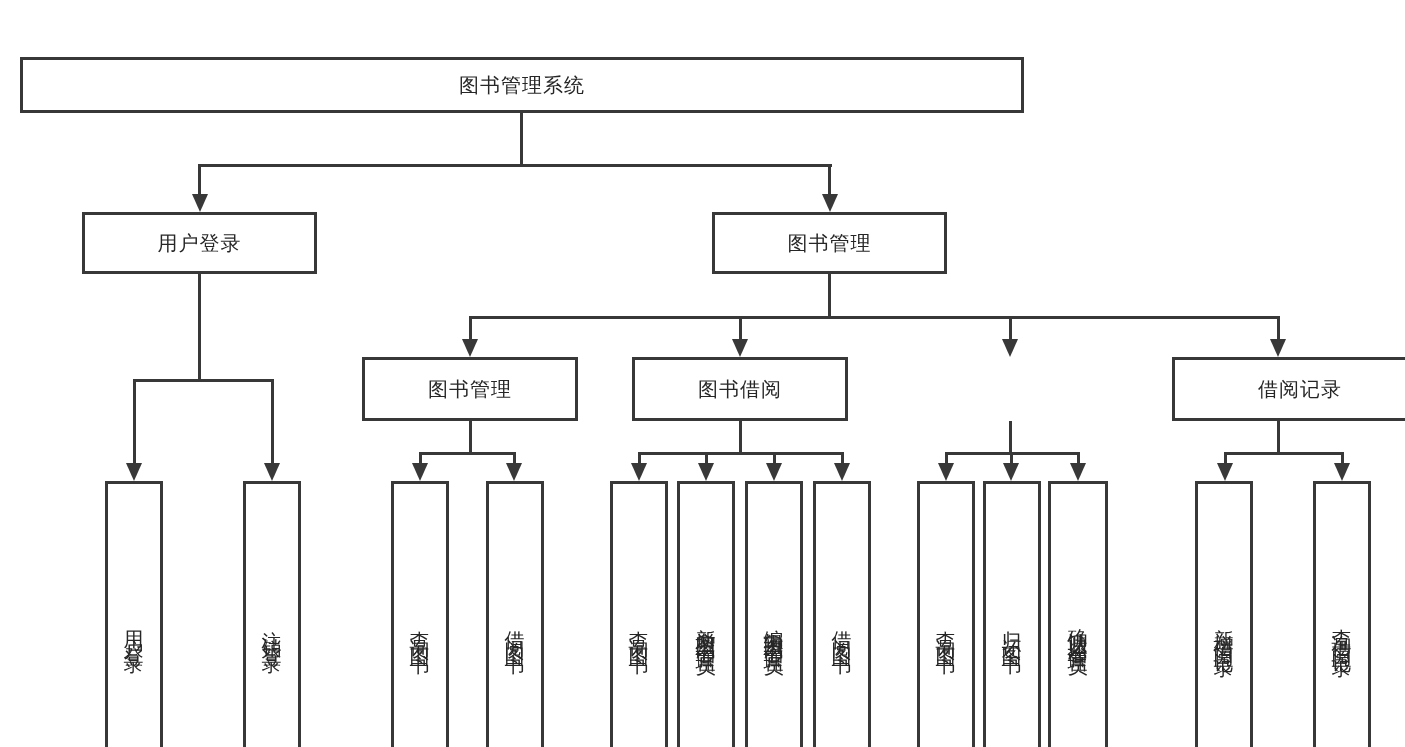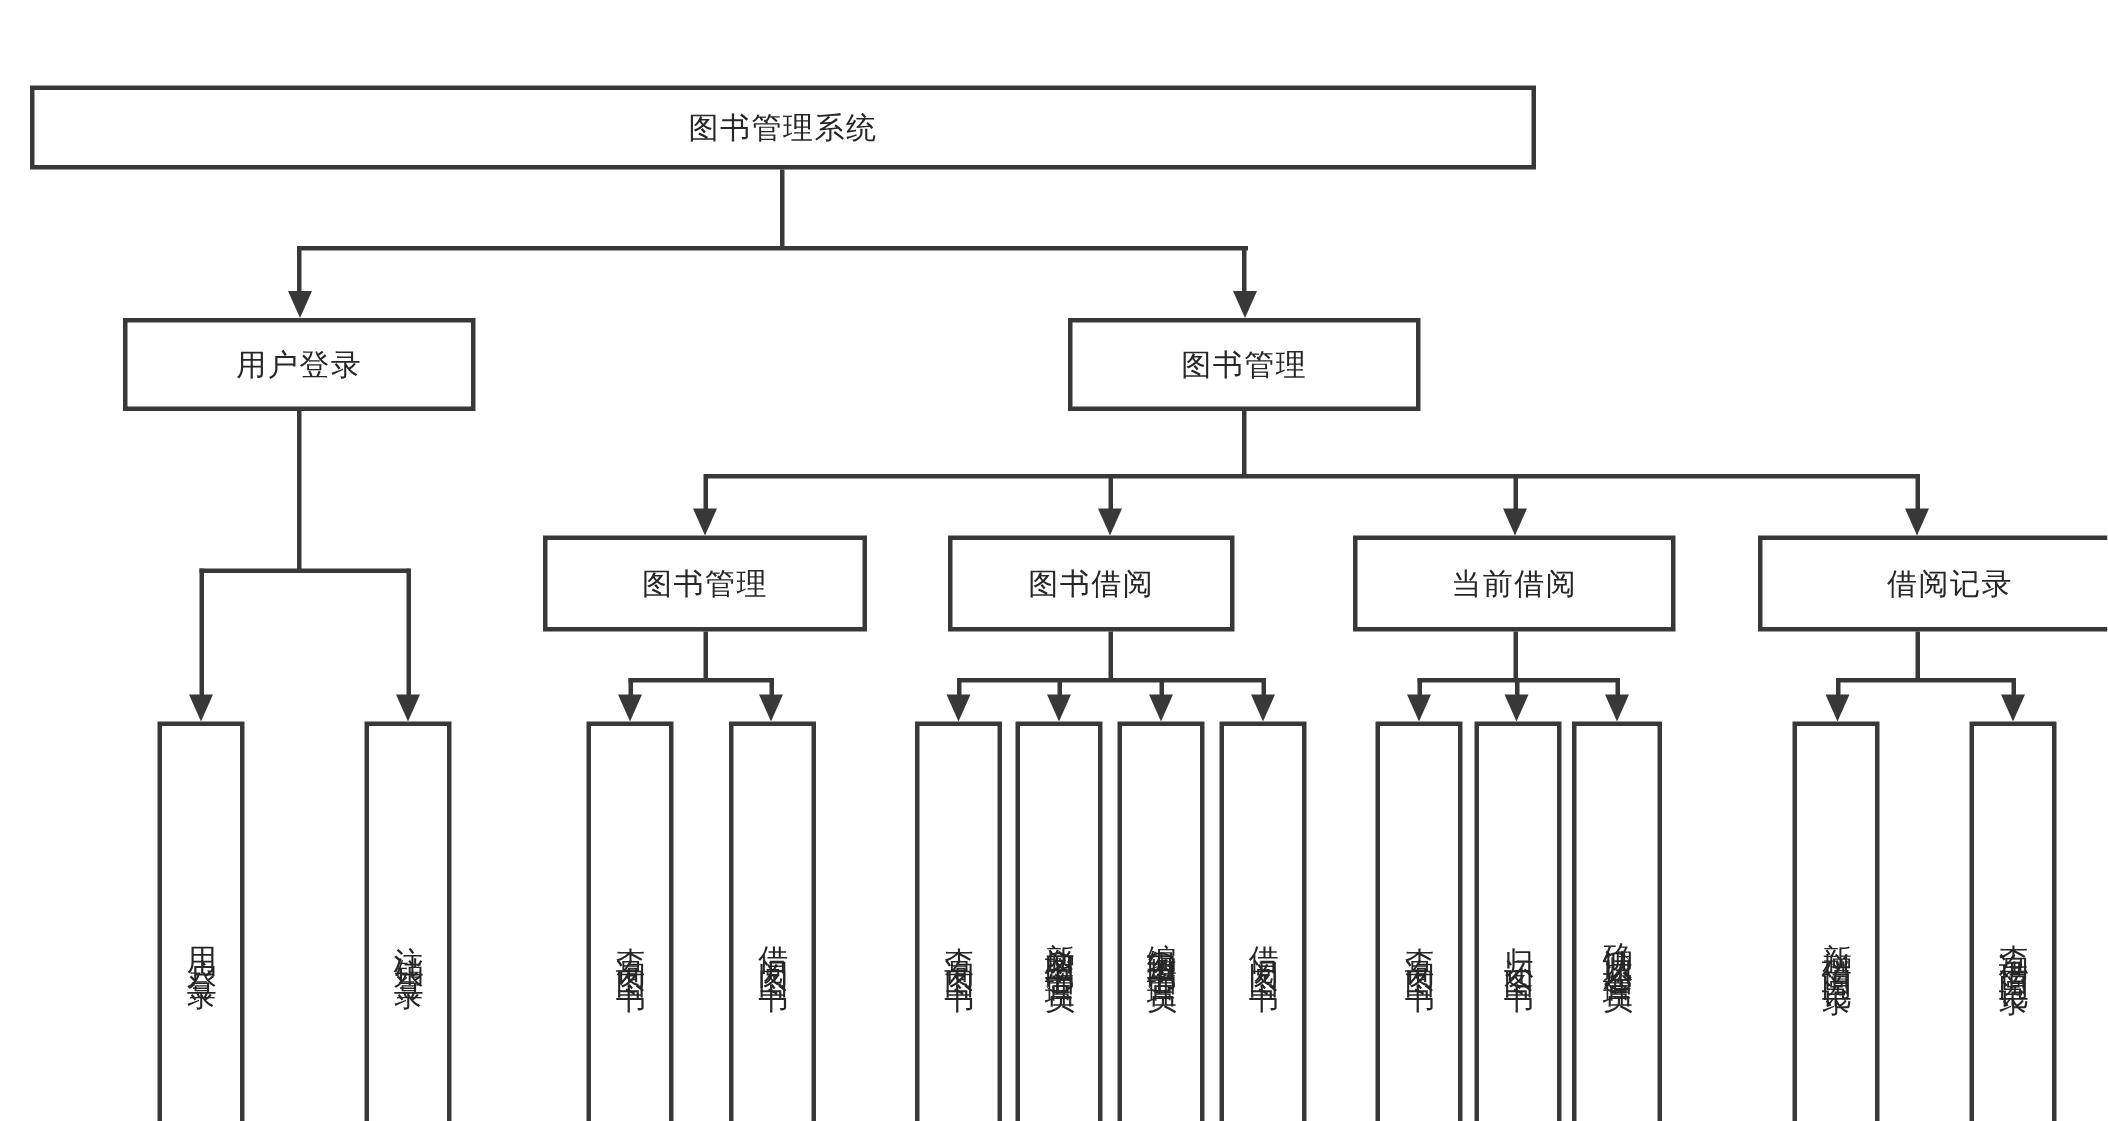--- a/index.html
+++ b/index.html
@@ -70,22 +70,21 @@
   <div class="vline" style="left:469px;top:272px;height:24px;"></div>
   <div class="arr" style="left:462px;top:295px;"></div>
   <div class="vline" style="left:739px;top:272px;height:24px;"></div>
   <div class="arr" style="left:732px;top:295px;"></div>
   <div class="vline" style="left:1009px;top:272px;height:24px;"></div>
   <div class="arr" style="left:1002px;top:295px;"></div>
   <div class="vline" style="left:1277px;top:272px;height:24px;"></div>
   <div class="arr" style="left:1270px;top:295px;"></div>
 
   <div class="node node-h" style="left:362px;top:313px;width:216px;height:64px;">图书管理</div>
-  <div class="node node-h" style="left:632px;top:313px;width:191px;height:64px;">图书借阅</div>
-  <div class="node node-h" style="left:902px;top:313px;width:215px;height:64px;">当前借阅</div>
+  <div class="node node-h" style="left:632px;top:313px;width:216px;height:64px;">图书借阅</div>
   <div class="node node-h" style="left:1172px;top:313px;width:256px;height:64px;">借阅记录</div>
 
   <div class="vline" style="left:469px;top:377px;height:33px;"></div>
   <div class="hline" style="left:419px;top:408px;width:97px;"></div>
   <div class="vline" style="left:419px;top:408px;height:12px;"></div>
   <div class="arr" style="left:412px;top:419px;"></div>
   <div class="vline" style="left:513px;top:408px;height:12px;"></div>
   <div class="arr" style="left:506px;top:419px;"></div>
 
   <div class="vline" style="left:739px;top:377px;height:33px;"></div>

